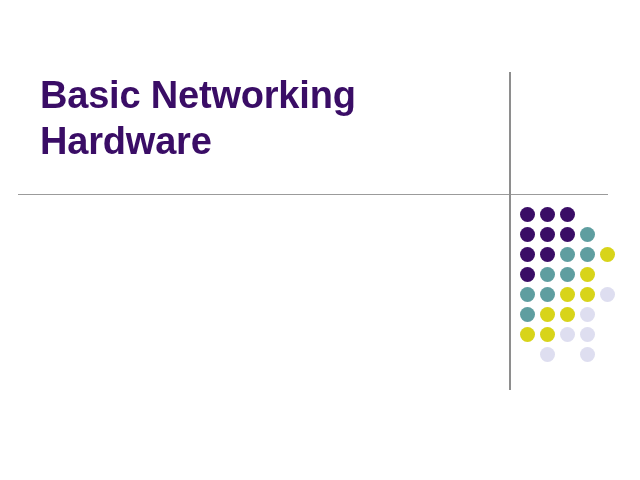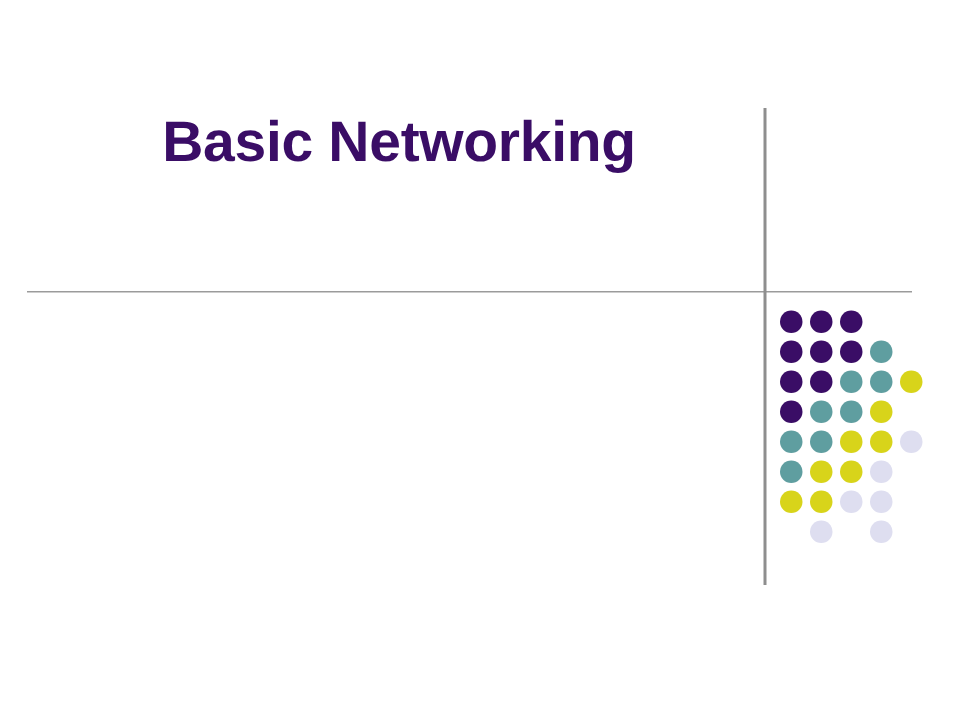--- a/index.html
+++ b/index.html
@@ -17,21 +17,21 @@
     background: #ffffff;
     overflow: hidden;
   }
 
   
   #title-block {
     position: absolute;
     left: 40px;
     top: 72px;
     width: 452px;
-    text-align: center;
+    text-align: left;
   }
   .title-line {
     display: block;
     font-family: "Liberation Sans", sans-serif;
     font-weight: bold;
     font-size: 38px;
     line-height: 46px;
     letter-spacing: -0.2px;
     color: #3a0d66;
     white-space: nowrap;
@@ -70,20 +70,21 @@
     border-radius: 50%;
   }
 </style>
 </head>
 <body>
 
 <div id="slide">
 
   <div id="title-block">
     <span class="title-line">Basic Networking</span>
+    <span class="title-line">Hardware</span>
   </div>
 
   <div id="horizontal-rule"></div>
   <div id="vertical-rule"></div>
 
   <div id="dot-grid">
       <div class="dot" style="left: 0px; top: 0px; width: 15px; height: 15px; background: rgb(58, 13, 102);"></div>
       <div class="dot" style="left: 20px; top: 0px; width: 15px; height: 15px; background: rgb(58, 13, 102);"></div>
       <div class="dot" style="left: 40px; top: 0px; width: 15px; height: 15px; background: rgb(58, 13, 102);"></div>
       <div class="dot" style="left: 0px; top: 20px; width: 15px; height: 15px; background: rgb(58, 13, 102);"></div>

